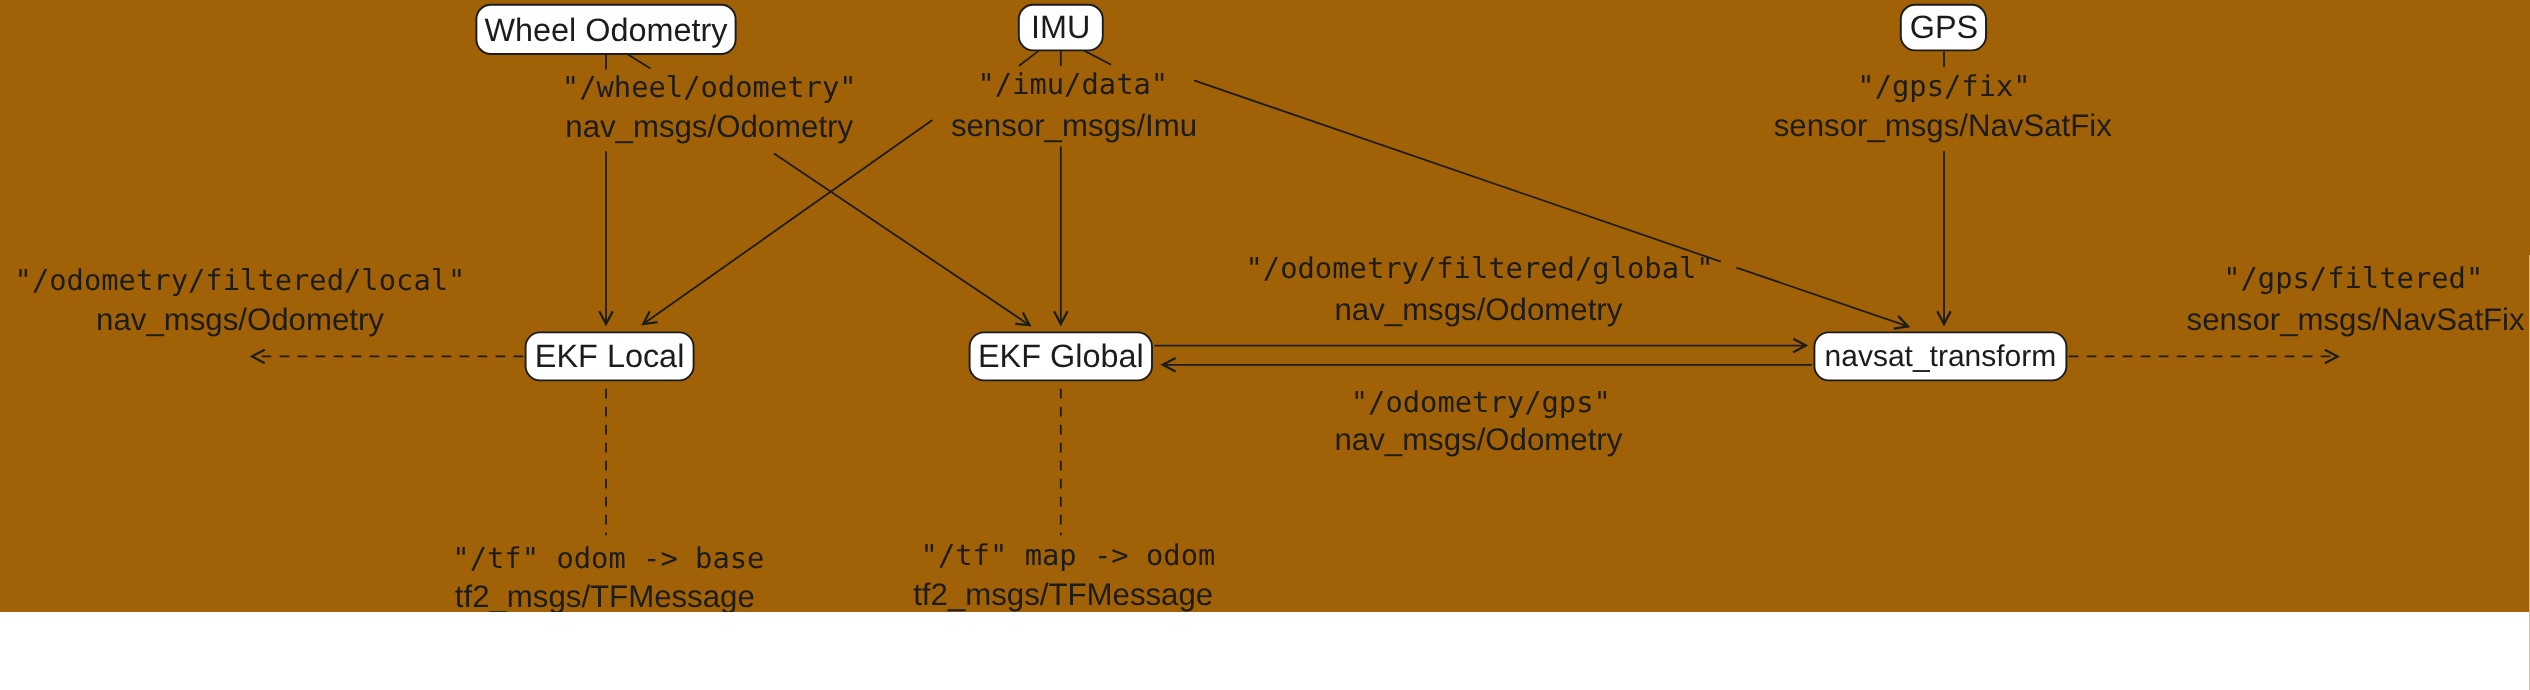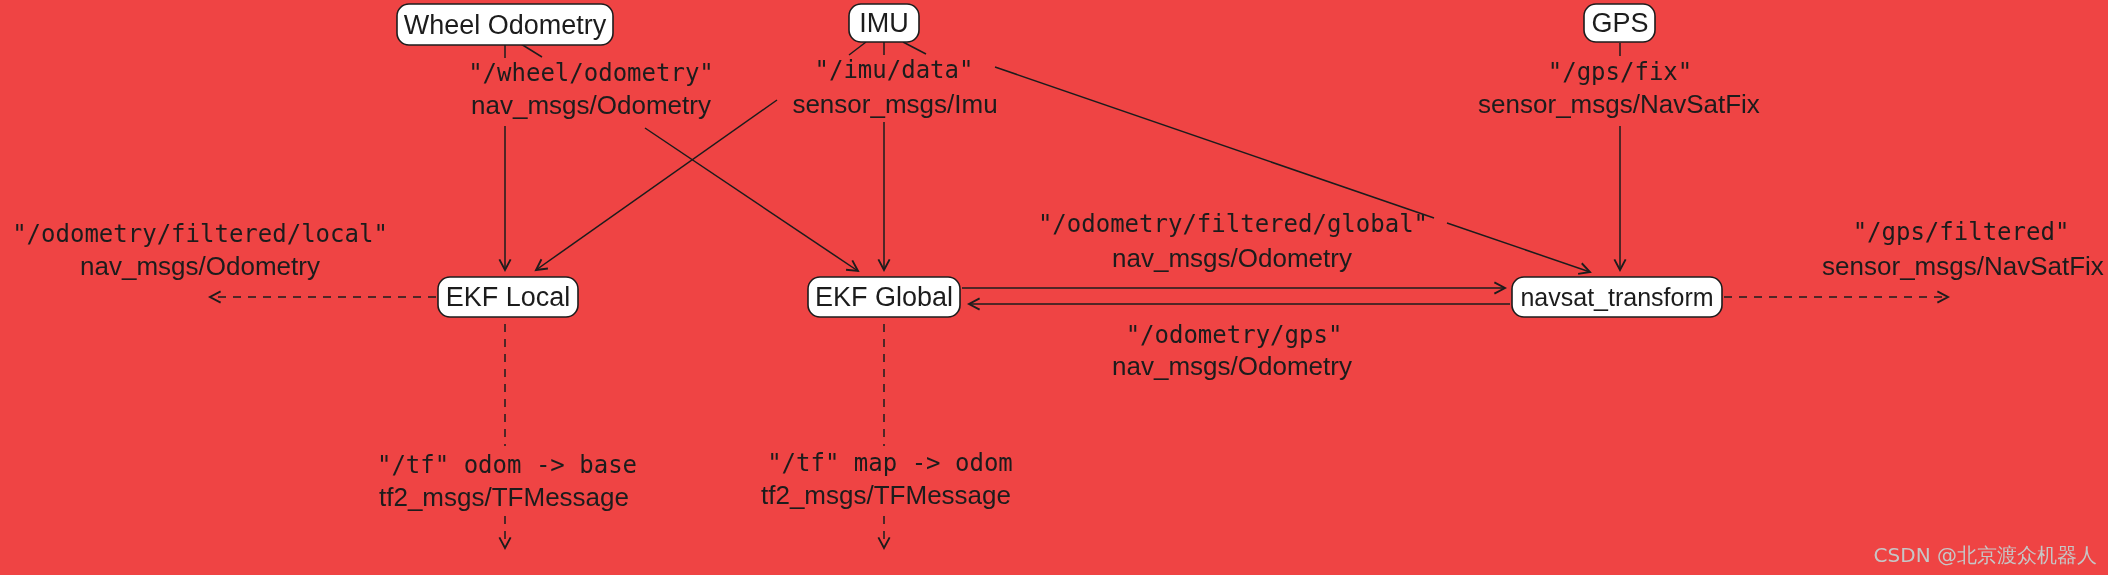--- a/index.html
+++ b/index.html
@@ -3,22 +3,22 @@
 <meta charset="utf-8">
 <style>
   html, body {
     margin: 0;
     padding: 0;
     background: #ffffff;
   }
   .canvas {
     position: relative;
     width: 2108px;
-    height: 575px;
-    background: #ef4444;
+    height: 510px;
+    background: #a16207;
     overflow: hidden;
   }
   svg text {
     user-select: none;
   }
   .node-label {
     font-family: "Liberation Sans", sans-serif;
     font-size: 27px;
     fill: #1c1c1c;
   }

